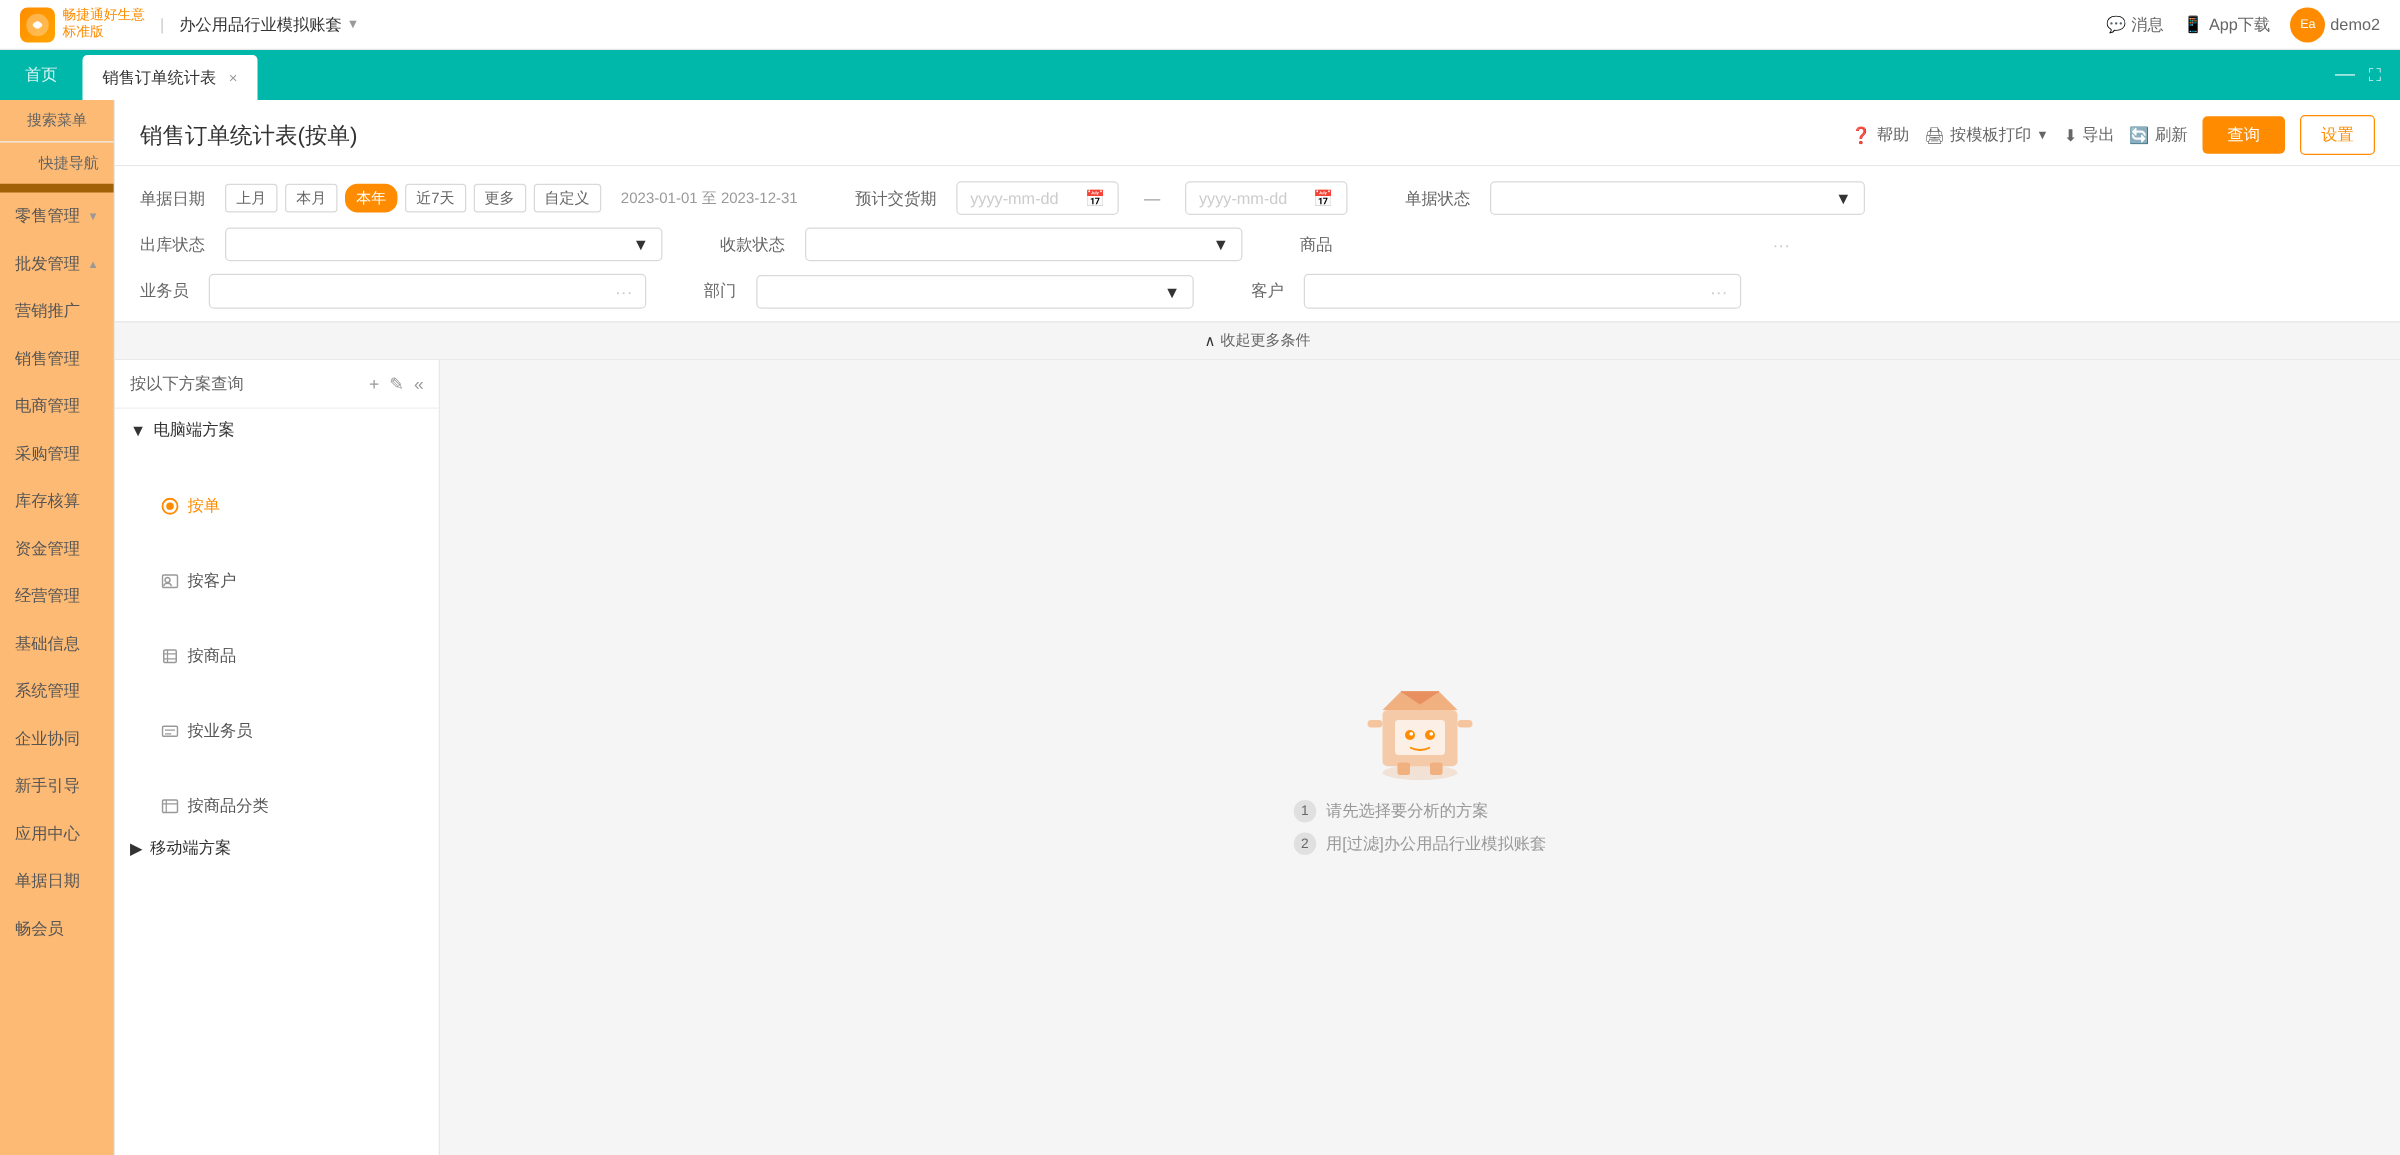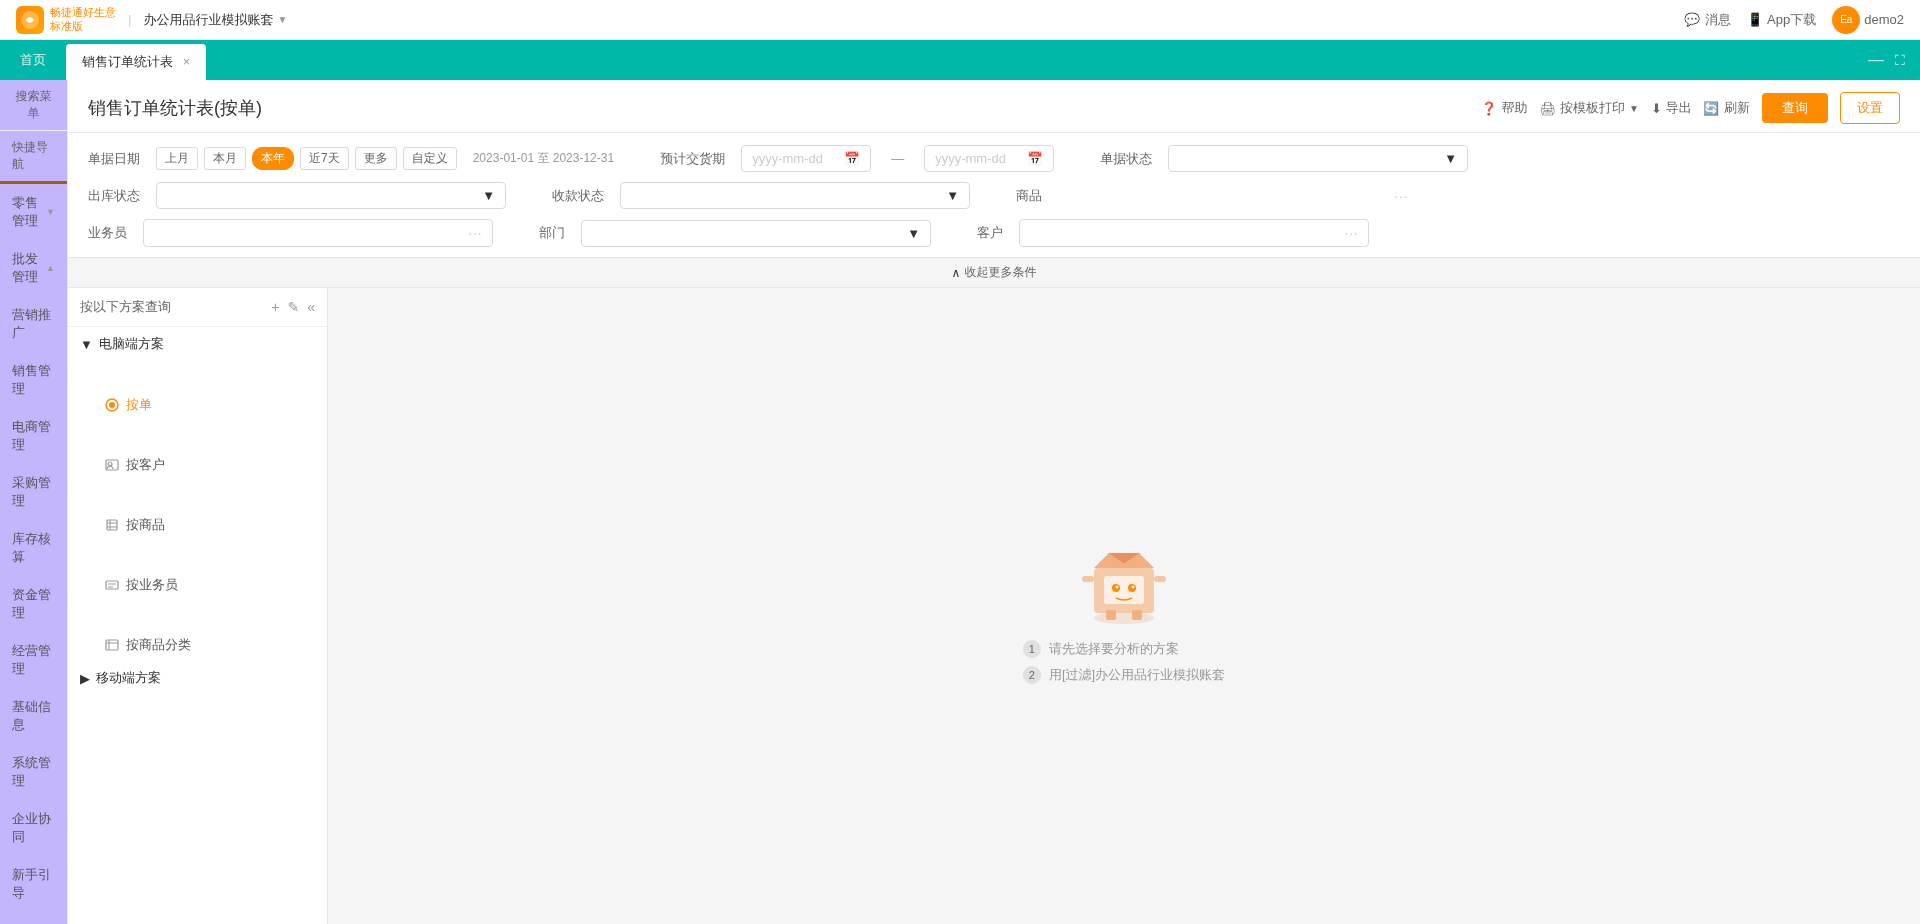--- a/index.html
+++ b/index.html
@@ -22,21 +22,21 @@
     .nav-tab.active { background: #fff; color: #333; border-radius: 4px 4px 0 0; margin-top: 4px; height: 36px; }
     .nav-tab .close-icon { font-size: 12px; color: #999; margin-left: 4px; }
     .nav-tab-home { padding: 0 20px; }
     .window-controls { margin-left: auto; display: flex; align-items: center; gap: 8px; padding-right: 12px; }
     .window-btn { width: 16px; height: 16px; display: flex; align-items: center; justify-content: center; color: rgba(255,255,255,0.8); cursor: pointer; font-size: 14px; }
 
     
     .main-layout { display: flex; flex: 1; overflow: hidden; }
 
     
-    .sidebar { width: 68px; background: #c4b5fd; border-right: 1px solid #e8e8e8; display: flex; flex-direction: column; flex-shrink: 0; overflow-y: auto; }
+    .sidebar { width: 92px; background: #fdba74; border-right: 1px solid #e8e8e8; display: flex; flex-direction: column; flex-shrink: 0; overflow-y: auto; }
 
     
     .content-area { flex: 1; display: flex; flex-direction: column; overflow: hidden; }
 
     
     .page-header { background: #fff; padding: 12px 20px 8px; border-bottom: 1px solid #e8e8e8; flex-shrink: 0; display: flex; align-items: center; justify-content: space-between; }
     .page-title { font-size: 18px; font-weight: 500; color: #333; }
     .page-actions { display: flex; align-items: center; gap: 12px; }
     .page-action-btn { display: flex; align-items: center; gap: 4px; color: #666; cursor: pointer; font-size: 13px; }
     .btn-query { background: #ff8c00; color: white; border: none; padding: 6px 20px; border-radius: 4px; cursor: pointer; font-size: 13px; }
@@ -73,21 +73,21 @@
     .empty-icon { width: 100px; height: 100px; }
     .empty-tips { display: flex; flex-direction: column; gap: 8px; }
     .empty-tip-item { display: flex; align-items: center; gap: 8px; color: #999; font-size: 13px; }
     .tip-num { width: 18px; height: 18px; border-radius: 50%; background: #e0e0e0; display: flex; align-items: center; justify-content: center; font-size: 11px; color: #666; flex-shrink: 0; }
 
     
     .filter-content { display: flex; flex: 1; overflow: hidden; }
 
     
     .sidebar-search { padding: 8px 12px; font-size: 12px; color: #666; cursor: pointer; text-align: center; border-bottom: 1px solid #f0f0f0; }
-    .sidebar-quick { padding: 8px 12px; font-size: 12px; color: #666; cursor: pointer; text-align: left; border-bottom: 3px solid #a16207; }
+    .sidebar-quick { padding: 8px 12px; font-size: 12px; color: #666; cursor: pointer; text-align: right; border-bottom: 7px solid #a16207; }
 
     .sidebar-menu-item { display: flex; align-items: center; justify-content: space-between; padding: 10px 12px; cursor: pointer; color: #555; font-size: 13px; }
     .sidebar-menu-item.has-arrow::after { content: '▲'; font-size: 9px; color: #999; }
     .sidebar-menu-item.has-arrow-down::after { content: '▼'; font-size: 9px; color: #999; }
     .sidebar-menu-label { font-size: 13px; }
   </style>
 </head>
 <body>
 
 <div class="topbar">

